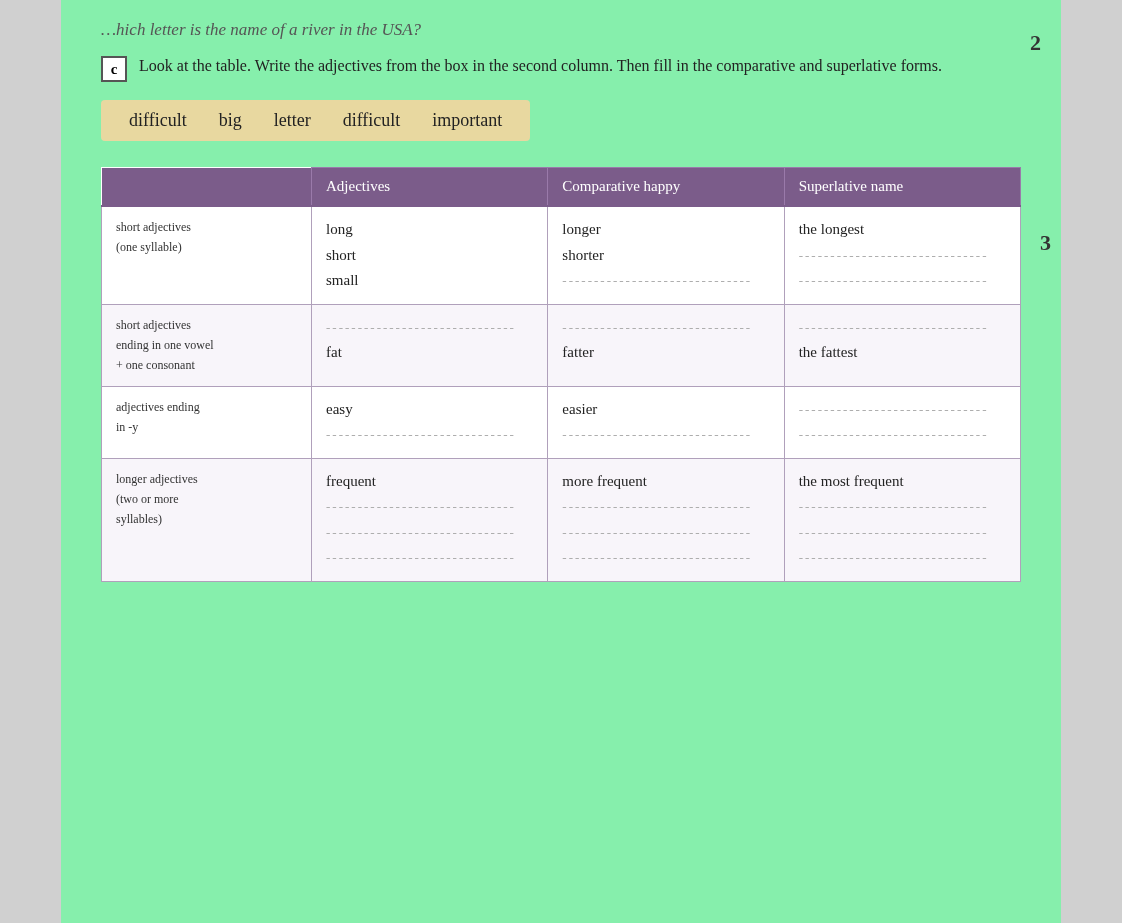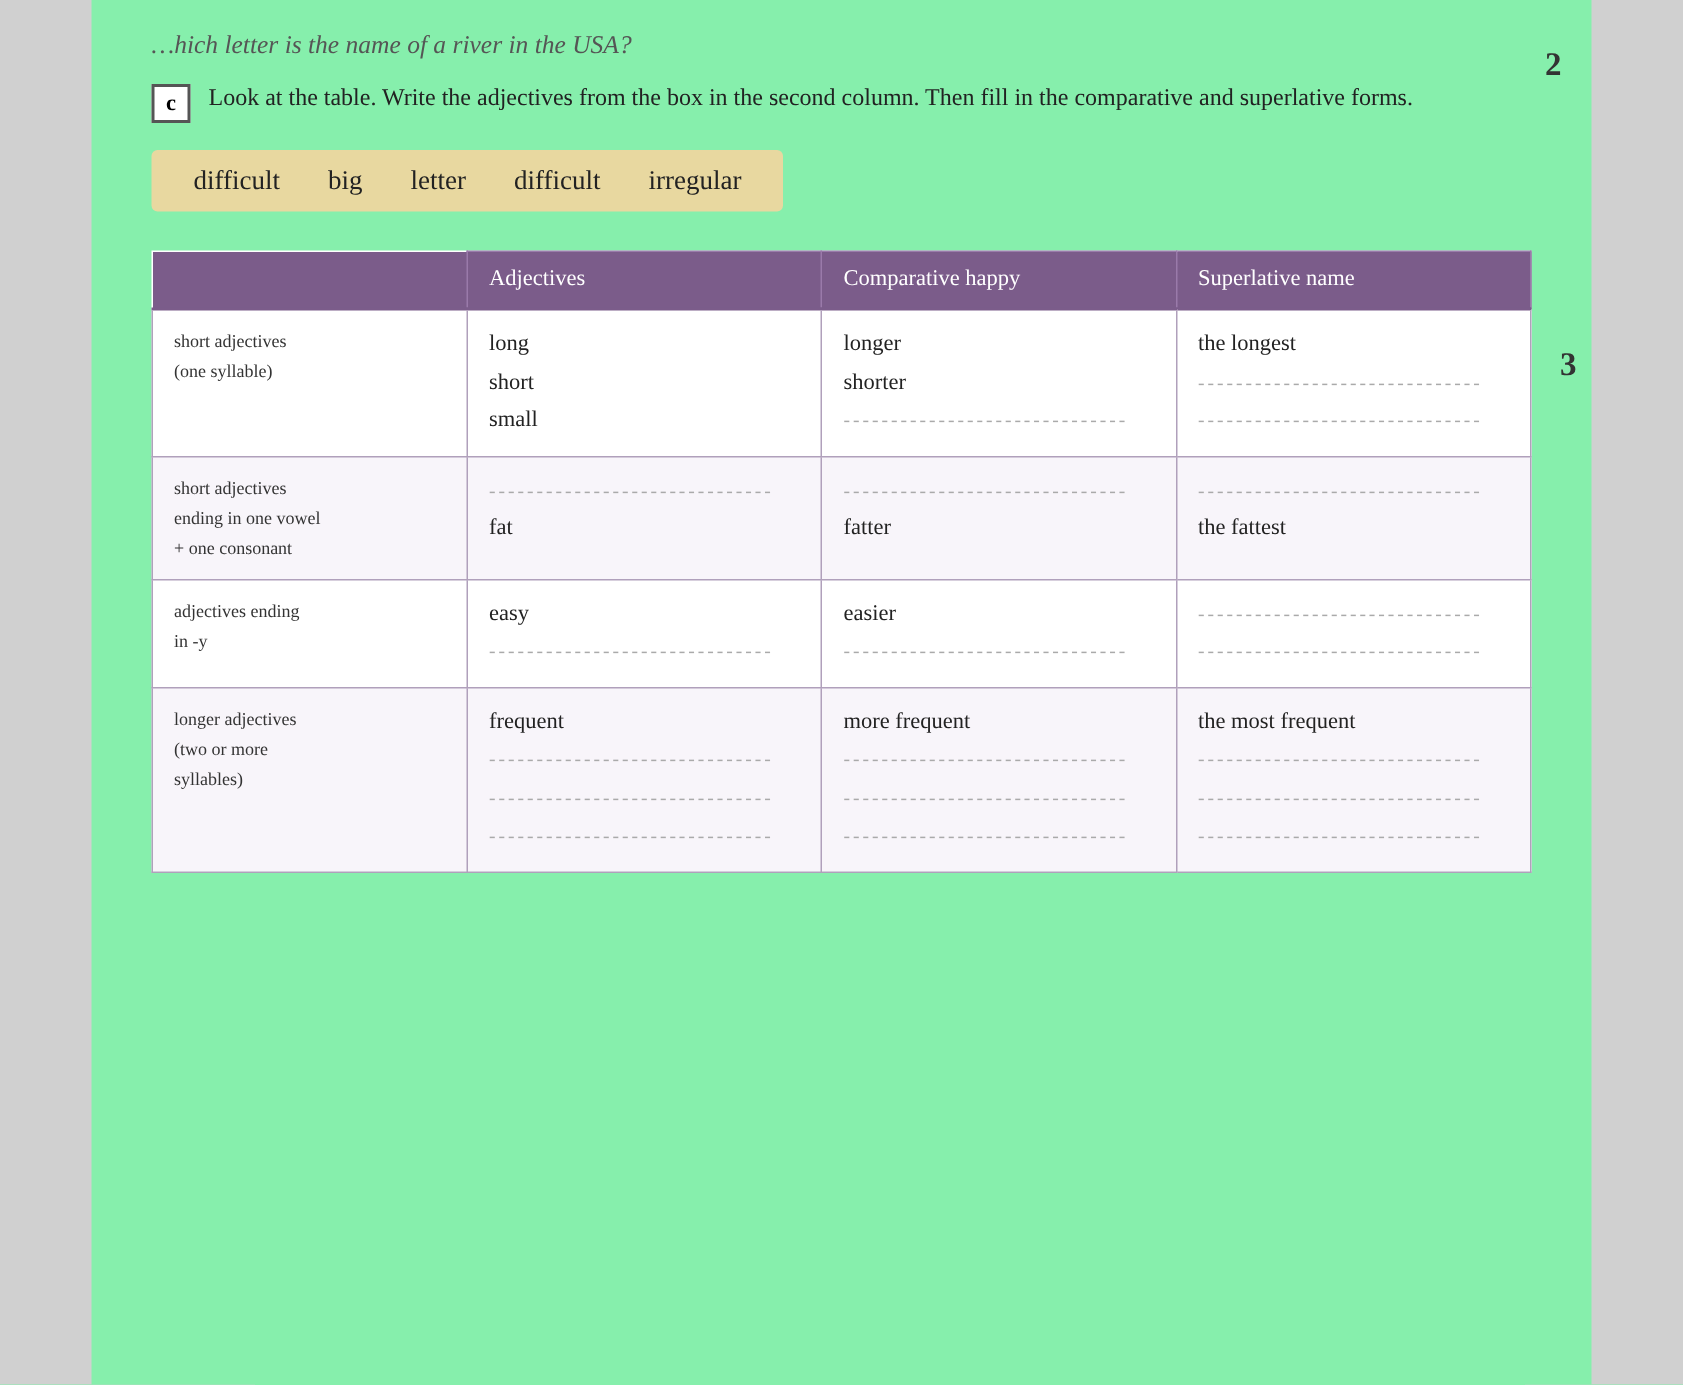--- a/index.html
+++ b/index.html
@@ -146,21 +146,21 @@
   <div class="instruction-row">
     <div class="letter-box">c</div>
     <div class="instruction-text">Look at the table. Write the adjectives from the box in the second column. Then fill in the comparative and superlative forms.</div>
   </div>
 
   <div class="word-box">
     <span>difficult</span>
     <span>big</span>
     <span>letter</span>
     <span>difficult</span>
-    <span>irregular</span>
+    <span>important</span>
   </div>
 
   <table>
     <thead>
       <tr>
         <th class="header-empty"></th>
         <th>Adjectives</th>
         <th>Comparative happy</th>
         <th>Superlative name</th>
       </tr>

